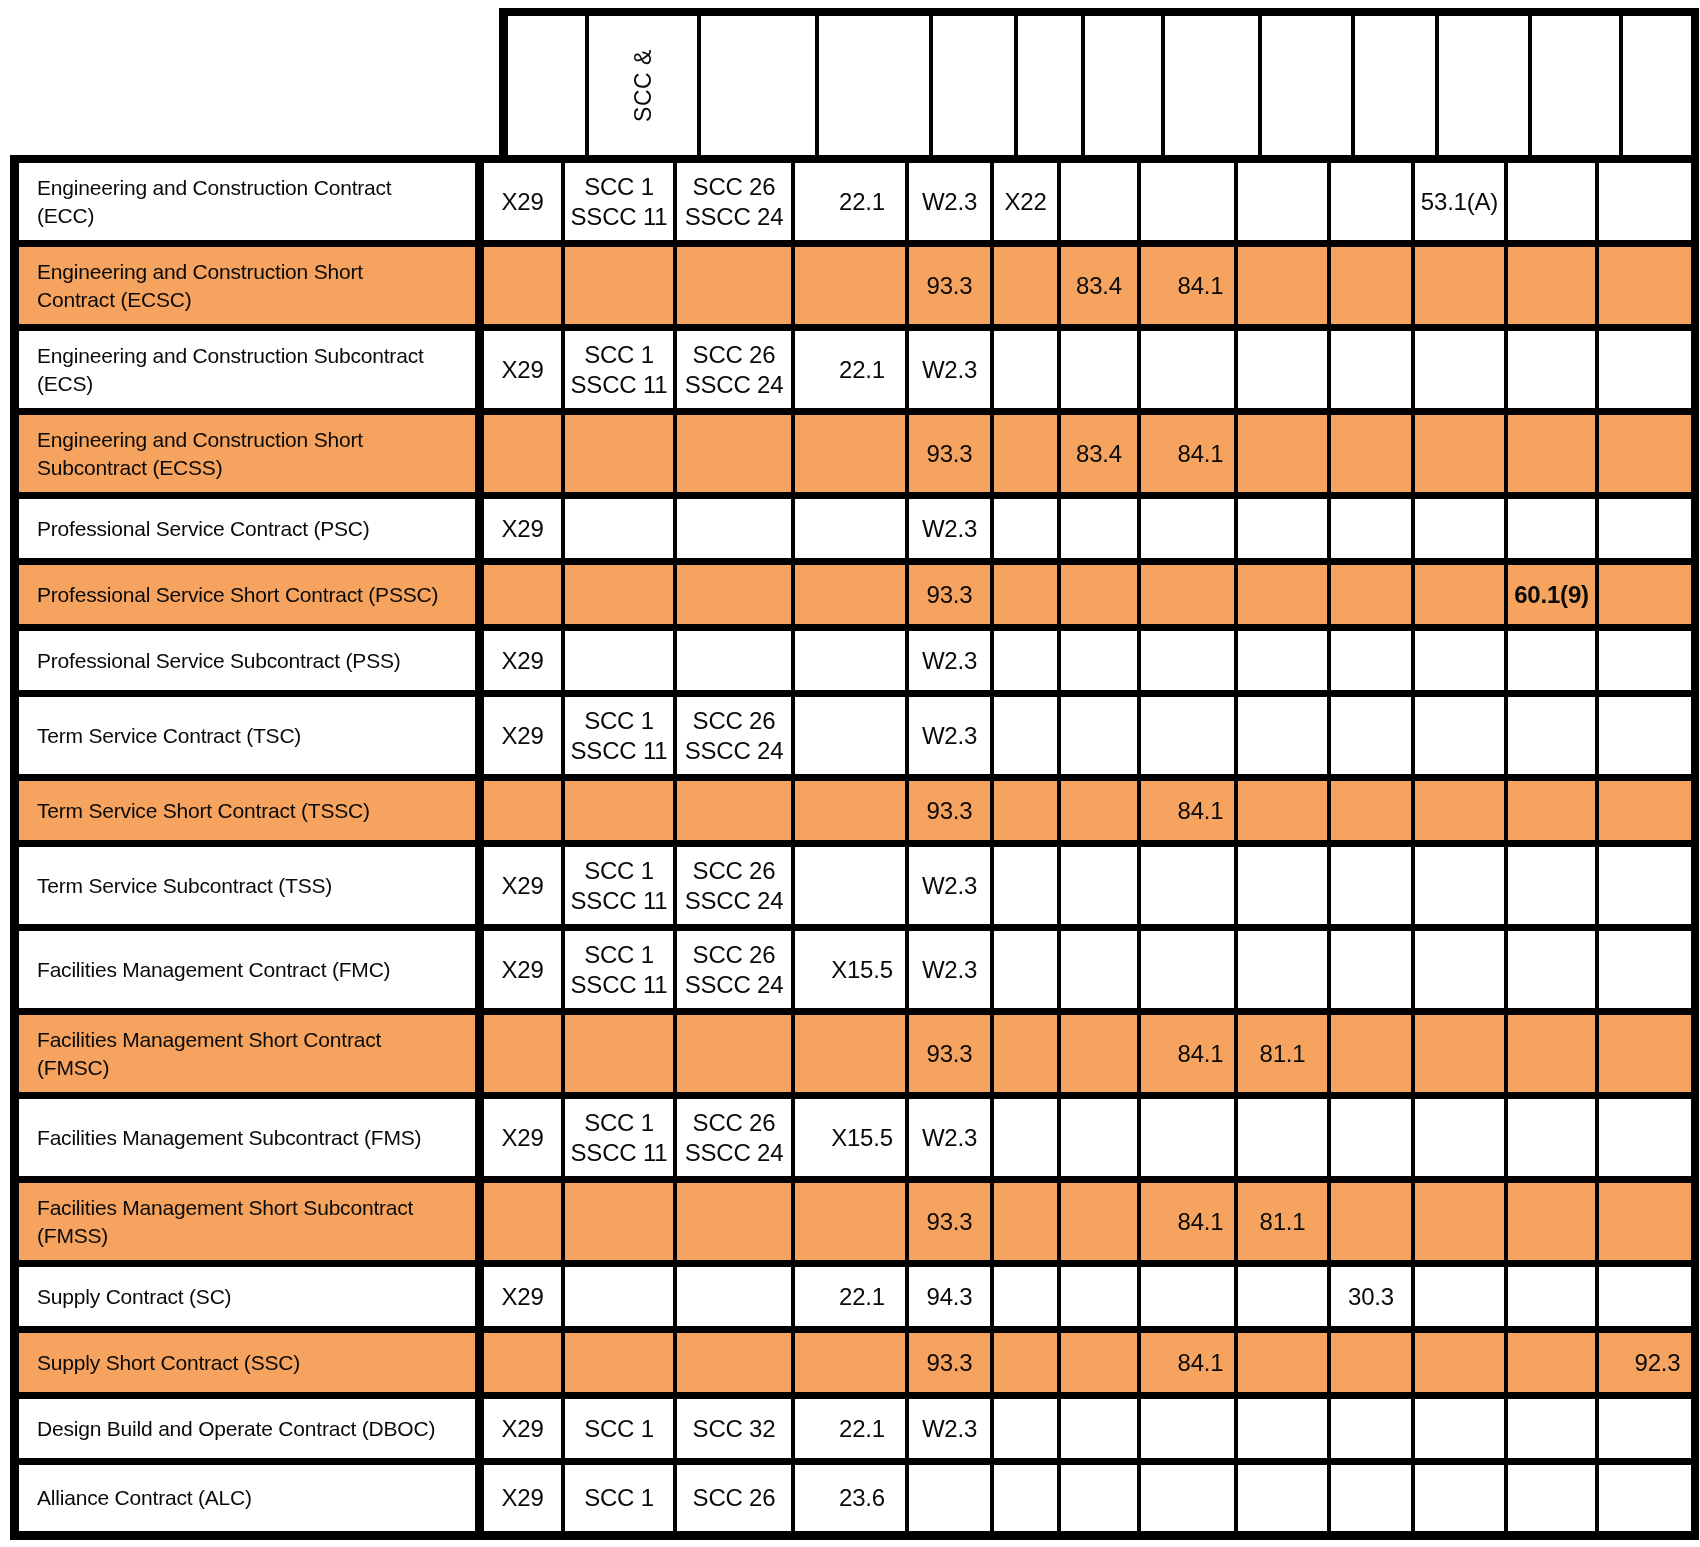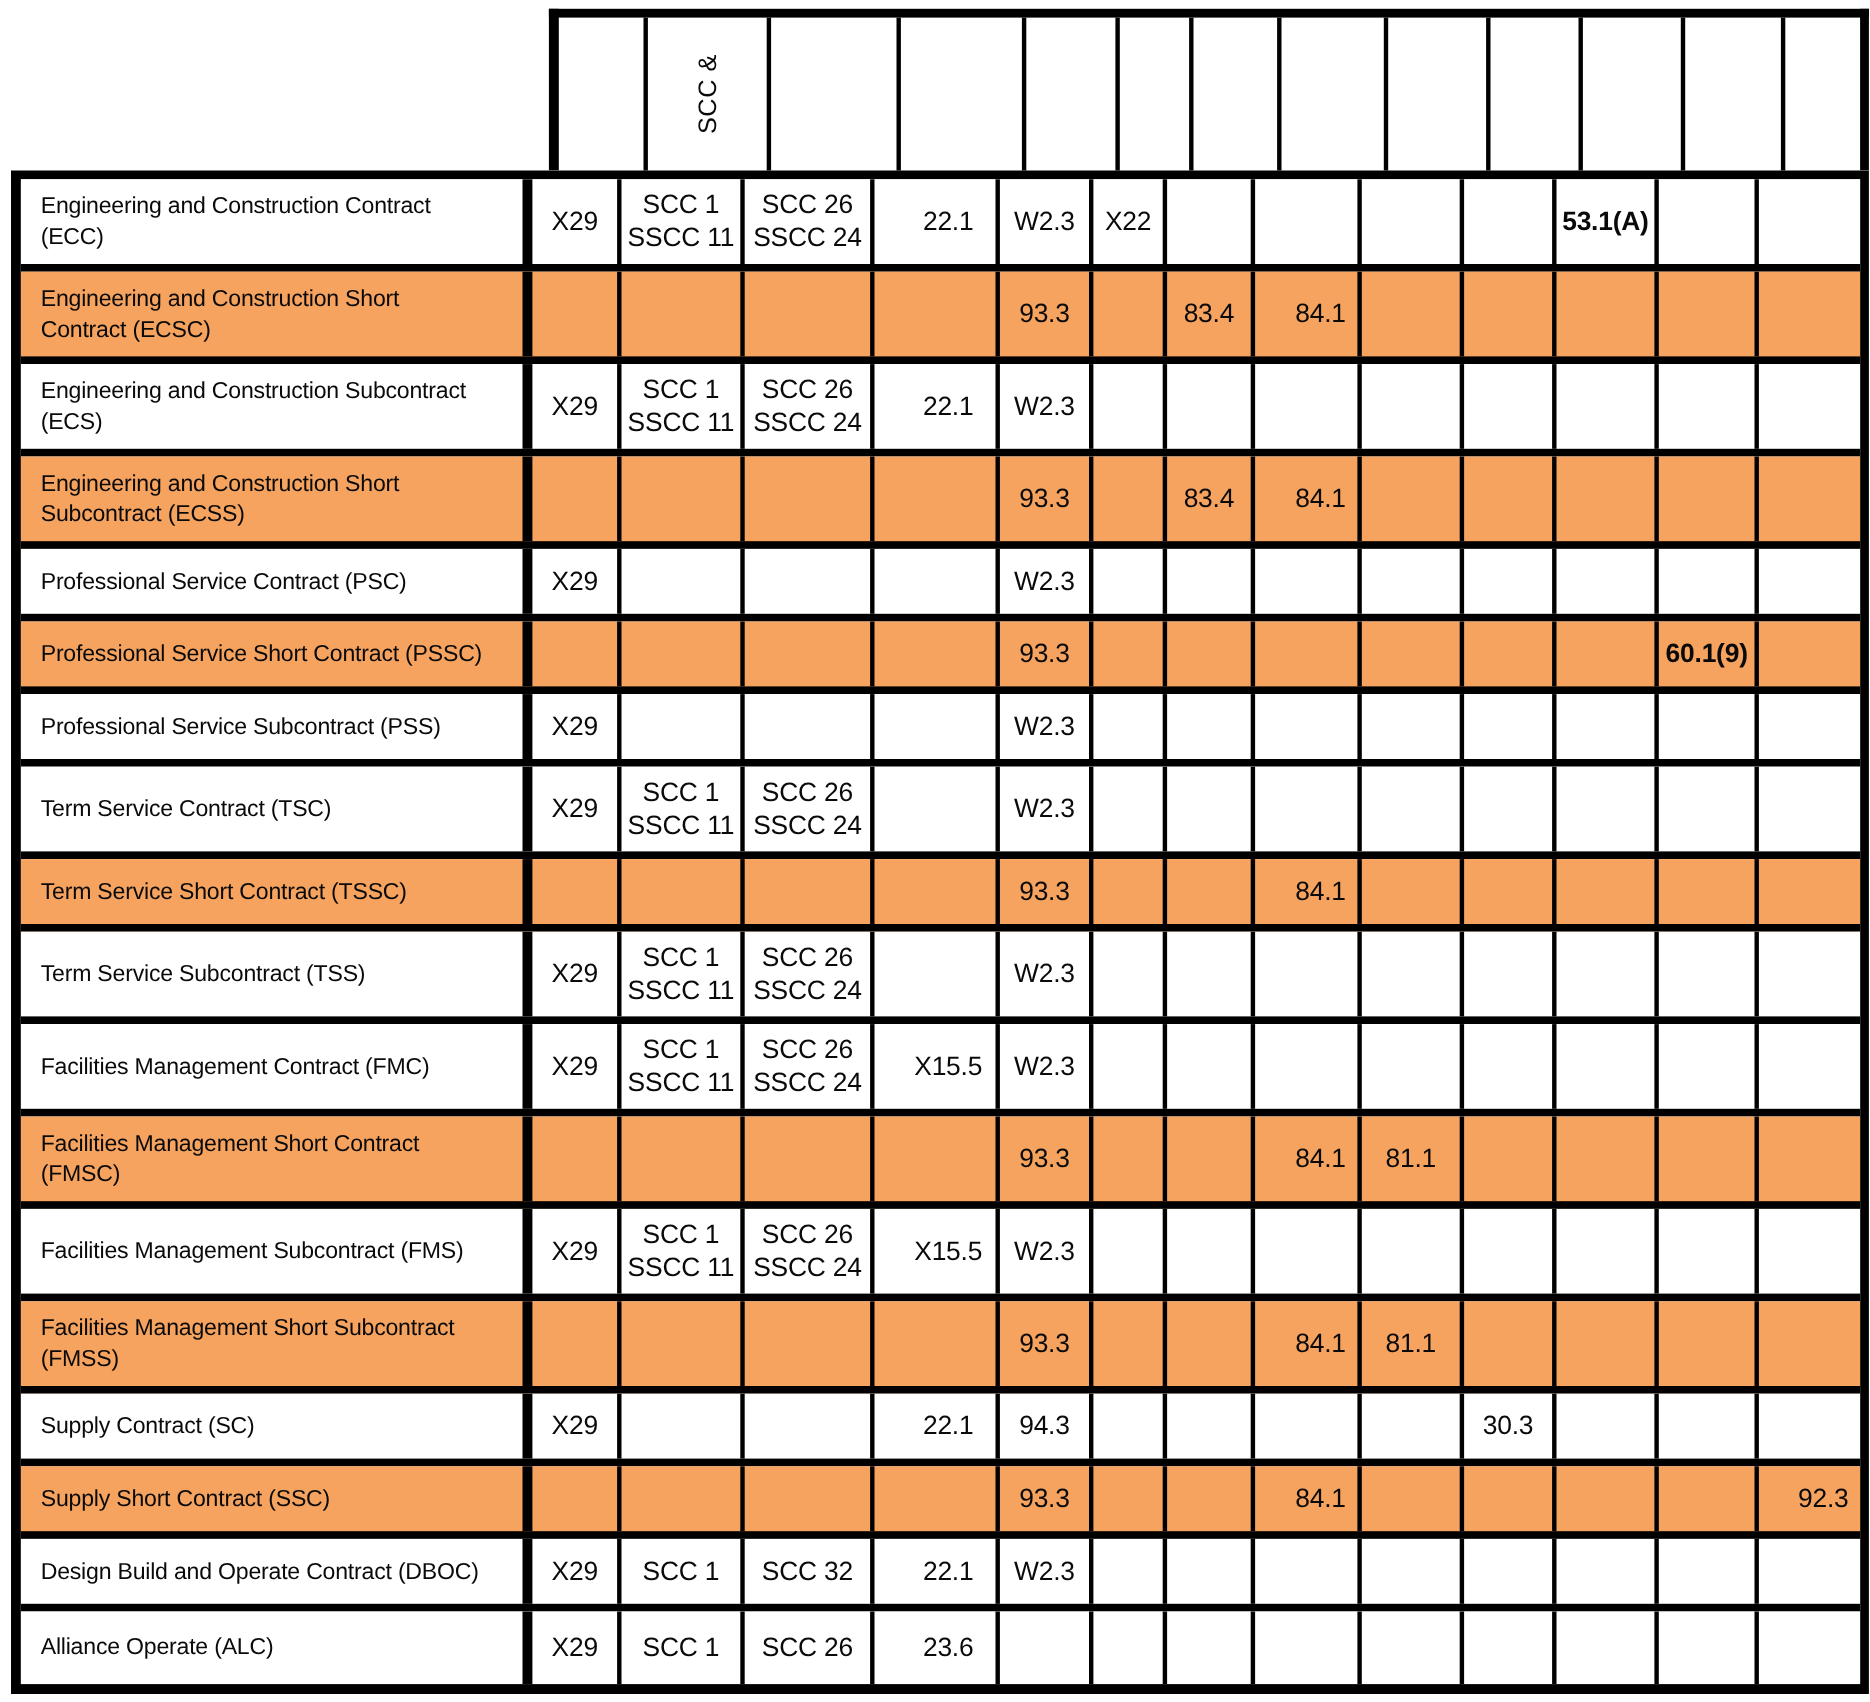--- a/index.html
+++ b/index.html
@@ -82,21 +82,21 @@
   .hc1,.dc1   { width: 81px;  flex: 0 0 81px;  }
   .hc2,.dc2   { width: 112px; flex: 0 0 112px; }
   .hc3,.dc3   { width: 118px; flex: 0 0 118px; }
   .hc4,.dc4   { width: 90px;  flex: 0 0 90px; margin-left: 24px;  }
   .hc5,.dc5   { width: 85px;  flex: 0 0 85px;  }
   .hc6,.dc6   { width: 67px;  flex: 0 0 67px;  }
   .hc7,.dc7   { width: 80px;  flex: 0 0 80px;  }
   .hc8,.dc8   { width: 97px;  flex: 0 0 97px; padding-left: 28px;  }
   .hc9,.dc9   { width: 93px;  flex: 0 0 93px;  }
   .hc10,.dc10 { width: 84px;  flex: 0 0 84px;  }
-  .hc11,.dc11 { width: 93px;  flex: 0 0 93px; font-weight: bold;  }
+  .hc11,.dc11 { width: 93px;  flex: 0 0 93px;  }
   .hc12,.dc12 { width: 91px;  flex: 0 0 91px; font-weight: bold;  }
   .hc13,.dc13 { width: 92px;  flex: 0 0 92px;  }
 </style>
 </head>
 <body>
 
 <div class="table-wrap">
 
   <div class="header-row">
     <div class="hcell hc1"></div>
@@ -401,21 +401,21 @@
         <div class="cell data-cell dc6"></div>
         <div class="cell data-cell dc7"></div>
         <div class="cell data-cell dc8"></div>
         <div class="cell data-cell dc9"></div>
         <div class="cell data-cell dc10"></div>
         <div class="cell data-cell dc11"></div>
         <div class="cell data-cell dc12"></div>
         <div class="cell data-cell dc13"></div>
       </div>
       <div class="row">
-        <div class="cell name-cell">Alliance Operate (ALC)</div>
+        <div class="cell name-cell">Alliance Contract (ALC)</div>
         <div class="cell data-cell dc1">X29</div>
         <div class="cell data-cell dc2">SCC 1</div>
         <div class="cell data-cell dc3">SCC 26</div>
         <div class="cell data-cell dc4">23.6</div>
         <div class="cell data-cell dc5"></div>
         <div class="cell data-cell dc6"></div>
         <div class="cell data-cell dc7"></div>
         <div class="cell data-cell dc8"></div>
         <div class="cell data-cell dc9"></div>
         <div class="cell data-cell dc10"></div>

